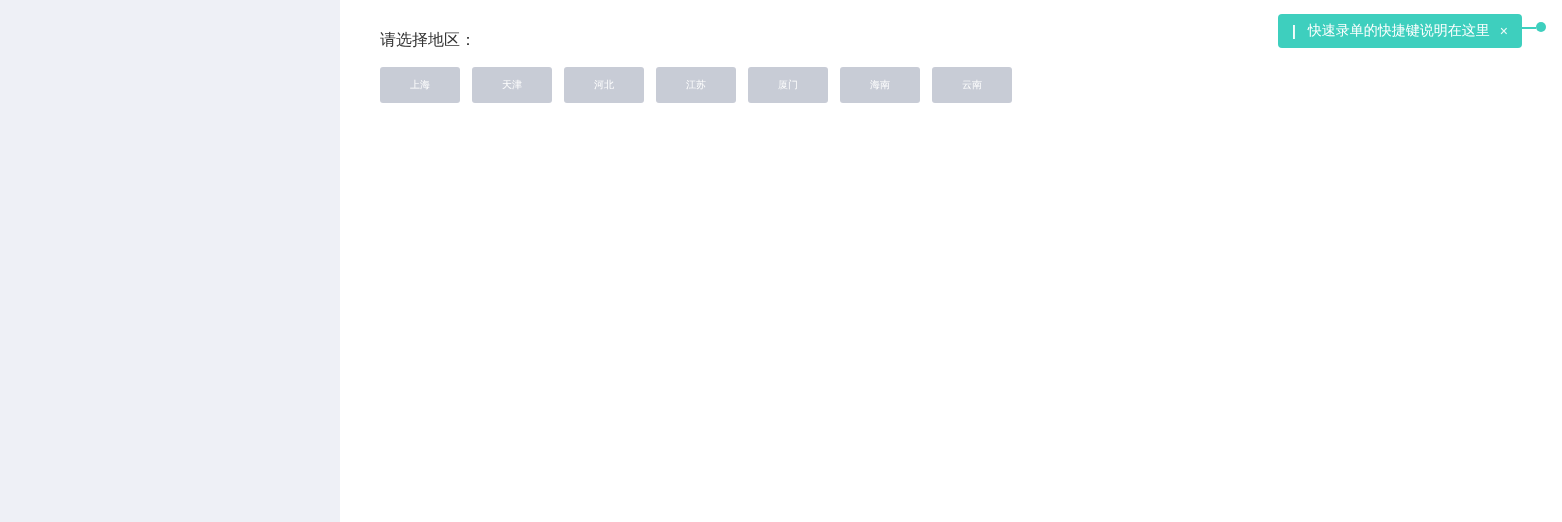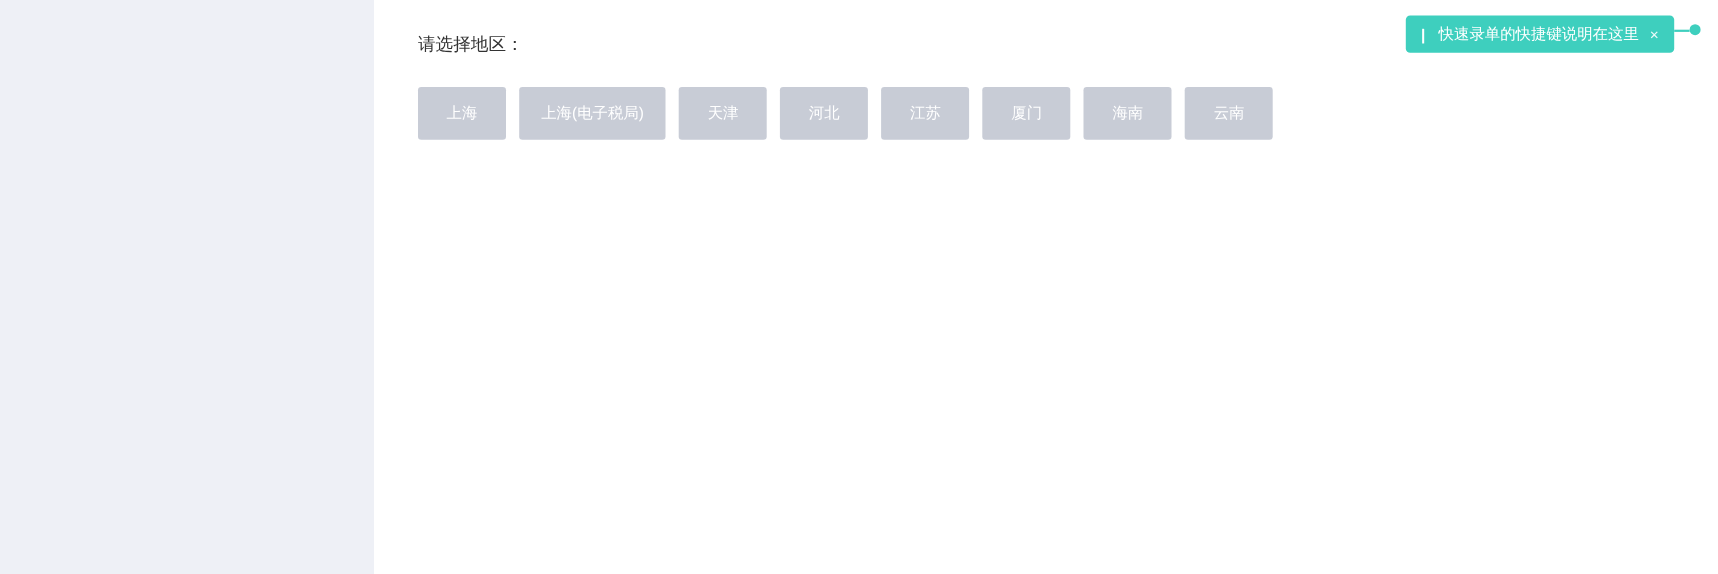--- a/index.html
+++ b/index.html
@@ -33,36 +33,36 @@
       right: 0;
       bottom: 0;
       background: #ffffff;
       padding: 30px 40px;
     }
 
     .page-title {
       font-size: 16px;
       color: #333;
       font-weight: normal;
-      margin-bottom: 28px;
+      margin-bottom: 16px;
     }
 
     .region-buttons {
       display: flex;
       flex-wrap: wrap;
       gap: 12px;
     }
 
     .region-btn {
       background: #c8ccd6;
       border: none;
       border-radius: 3px;
       padding: 0 20px;
-      height: 48px;
-      font-size: 14px;
+      height: 36px;
+      font-size: 10px;
       color: #fff;
       cursor: pointer;
       white-space: nowrap;
       min-width: 80px;
       display: flex;
       align-items: center;
       justify-content: center;
     }
 
     .tooltip-banner {
@@ -117,21 +117,20 @@
 <body>
 
 <div class="left-sidebar"></div>
 
 <div class="main-content">
   <div class="page-title">请选择地区：</div>
 
   <div class="region-buttons">
 
   <button class="region-btn">上海</button>
-      <button class="region-btn">上海(电子税局)</button>
       <button class="region-btn">天津</button>
       <button class="region-btn">河北</button>
       <button class="region-btn">江苏</button>
       <button class="region-btn">厦门</button>
       <button class="region-btn">海南</button>
       <button class="region-btn">云南</button>
     </div>
 </div>
 
 <div class="tooltip-banner">

